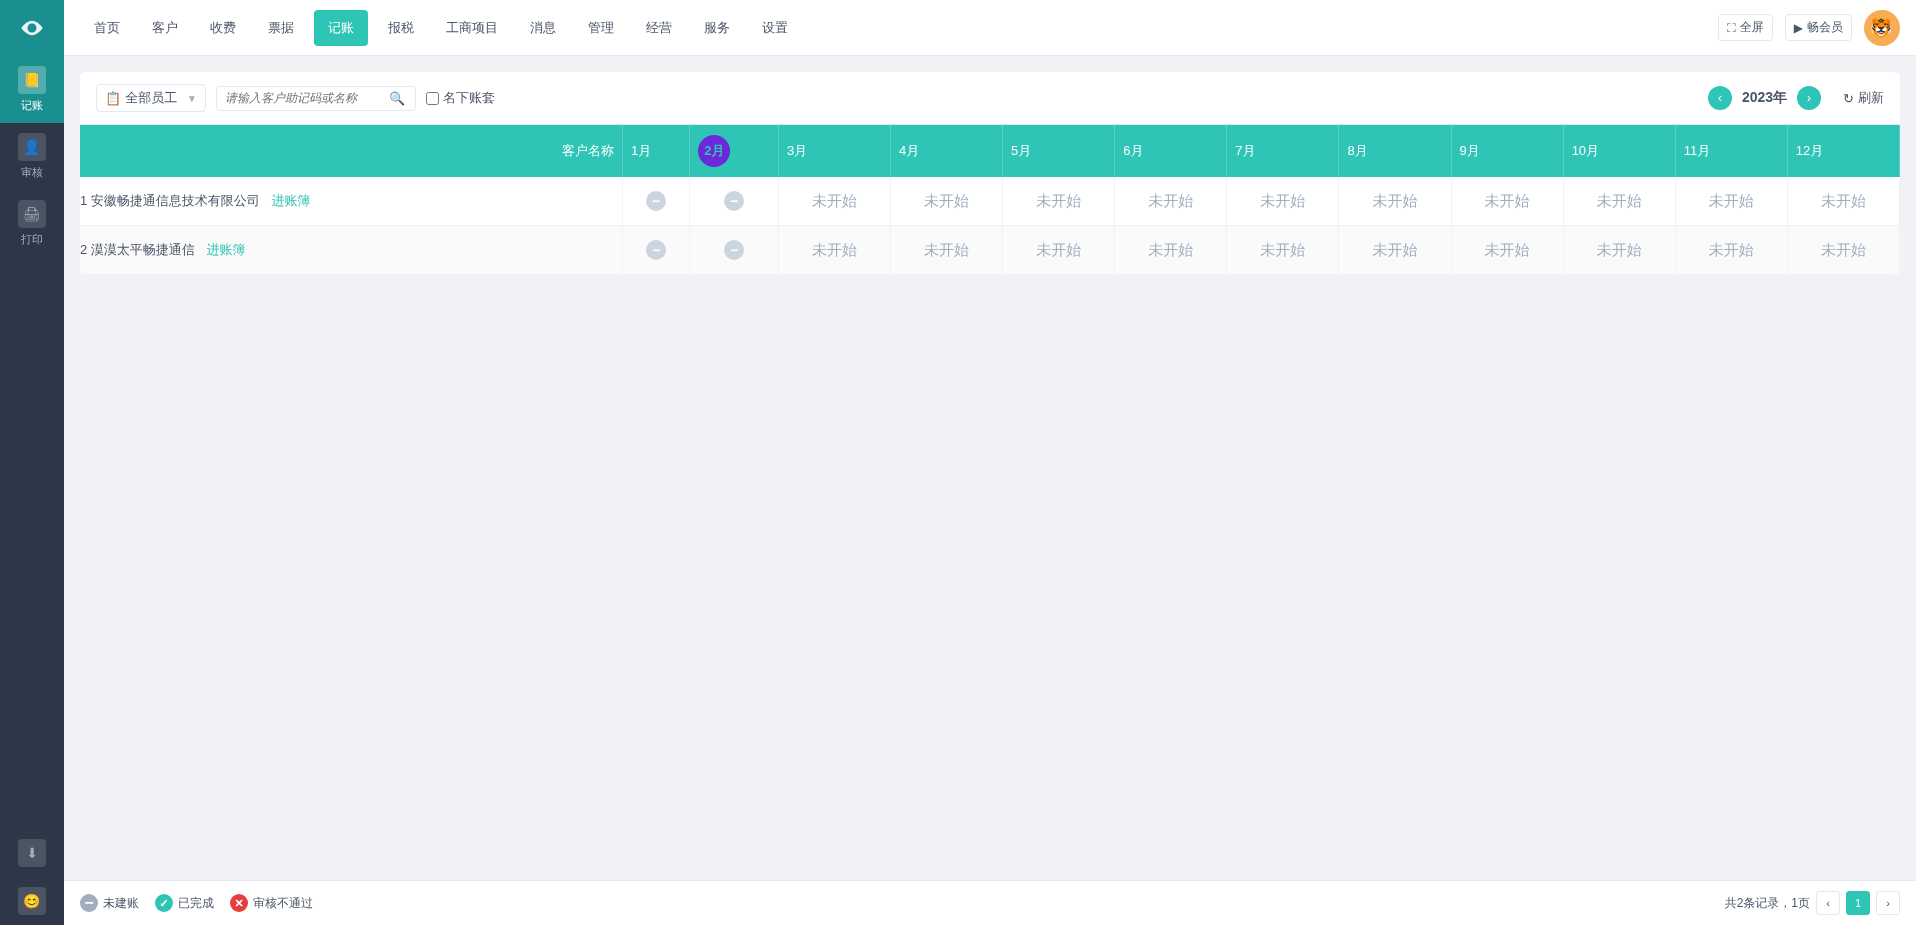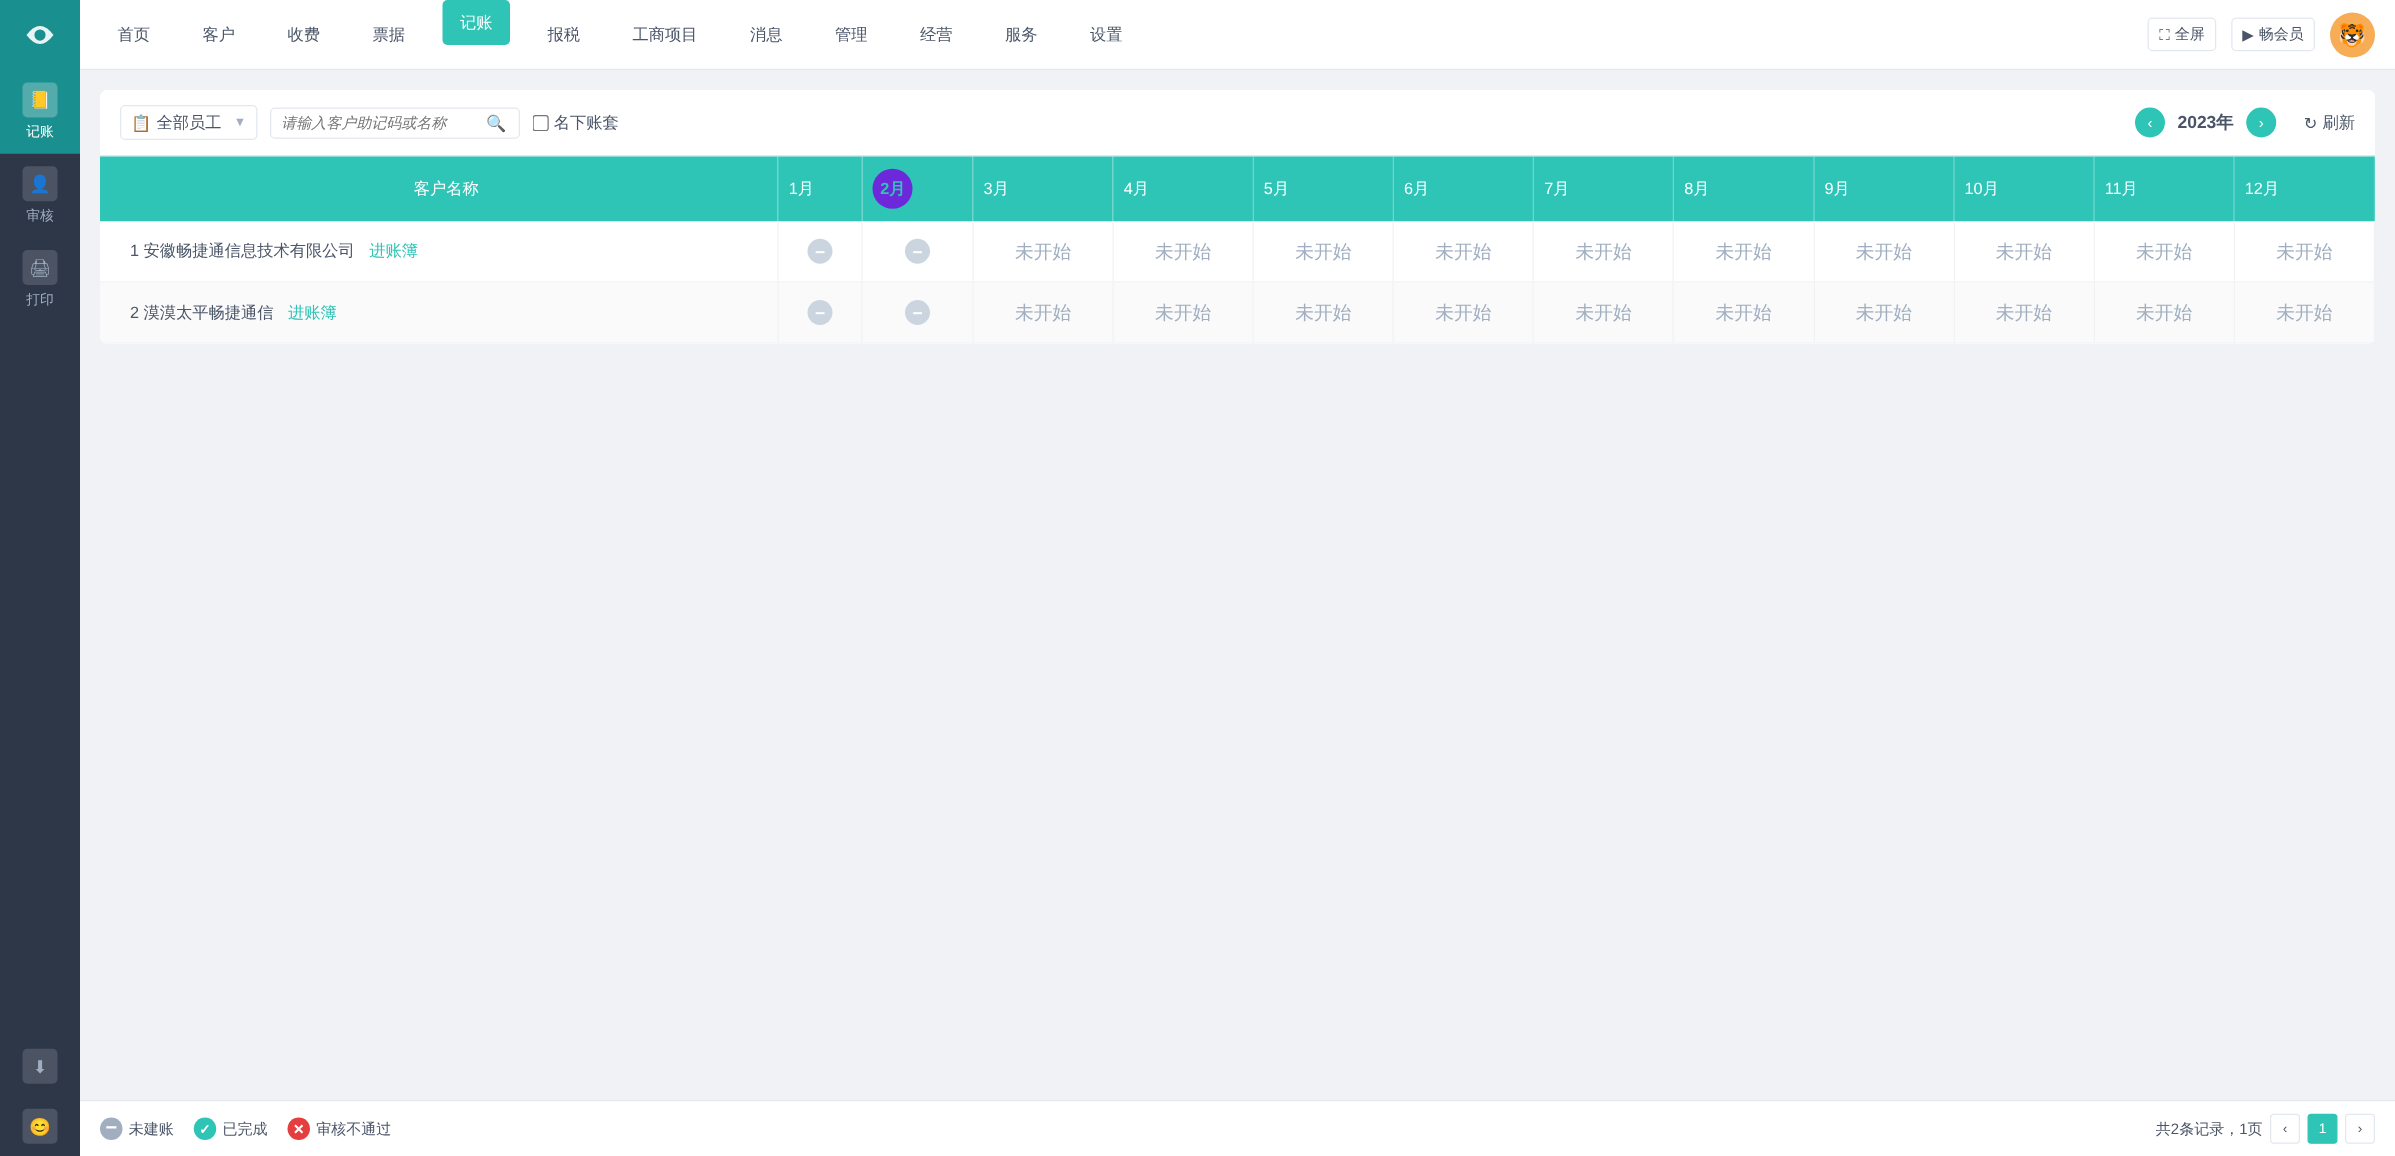--- a/index.html
+++ b/index.html
@@ -47,24 +47,25 @@
     .sidebar-item.active .icon-box { background: rgba(255,255,255,0.25); }
     .sidebar-item .label { font-size: 11px; }
     .sidebar-bottom { margin-top: auto; }
 
     
     .main-content { flex: 1; display: flex; flex-direction: column; overflow: hidden; }
     .topnav {
       background: #fff;
       height: 56px;
       display: flex;
+      align-items: center;
       padding: 0 16px;
       border-bottom: 1px solid #e2e8f0;
       flex-shrink: 0;
-      gap: 14px;
+      gap: 4px;
     }
     .nav-item {
       padding: 0 14px;
       height: 56px;
       display: flex;
       align-items: center;
       color: #4a5568;
       cursor: pointer;
       font-size: 13px;
       white-space: nowrap;
@@ -142,33 +143,33 @@
       margin-left: 12px;
     }
 
     
     .data-table { width: 100%; border-collapse: collapse; }
     .data-table thead tr { background: #2ec4b6; }
     .data-table thead th {
       color: #fff; font-weight: 500; font-size: 13px;
       padding: 10px 8px; text-align: left; border-right: 1px solid rgba(255,255,255,0.2);
     }
-    .data-table thead th:first-child { text-align: center; padding-left: 20px; border-right: 1px solid rgba(255,255,255,0.2); margin-top: 13px; }
+    .data-table thead th:first-child { text-align: right; padding-left: 20px; border-right: 1px solid rgba(255,255,255,0.2); margin-top: 13px; }
     .month-circle {
       display: inline-flex; align-items: center; justify-content: center;
       width: 32px; height: 32px; border-radius: 50%;
       background: #6d28d9; color: #2ec4b6; font-weight: 700; font-size: 13px;
     }
     .data-table tbody tr { border-bottom: 1px solid #f0f2f5; }
     .data-table tbody tr:nth-child(even) { background: #fafafa; }
     .data-table tbody td {
       padding: 14px 8px; text-align: center; font-size: 13px;
       color: #718096; border-right: 1px solid #f0f2f5;
     }
-    .data-table tbody td:first-child { text-align: left; padding-left: 24px; }
+    .data-table tbody td:first-child { text-align: left; padding-left: 0; }
     .client-name { color: #4a5568; }
     .entry-link { color: #2ec4b6; cursor: pointer; text-decoration: none; margin-left: 8px; }
     .status-dash {
       display: inline-flex; align-items: center; justify-content: center;
       width: 20px; height: 20px; border-radius: 50%;
       background: #cbd5e0; color: #fff; font-size: 14px; font-weight: bold;
       line-height: 1;
     }
     .status-not-started { color: #a0aec0; font-size: 15px; }
 

